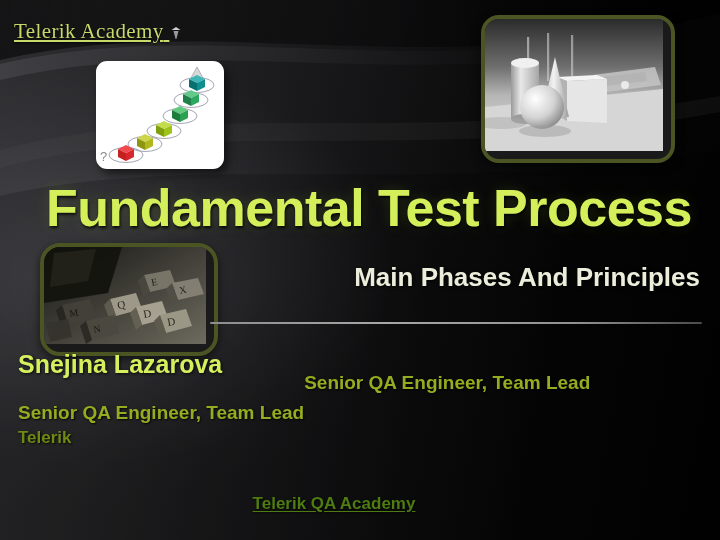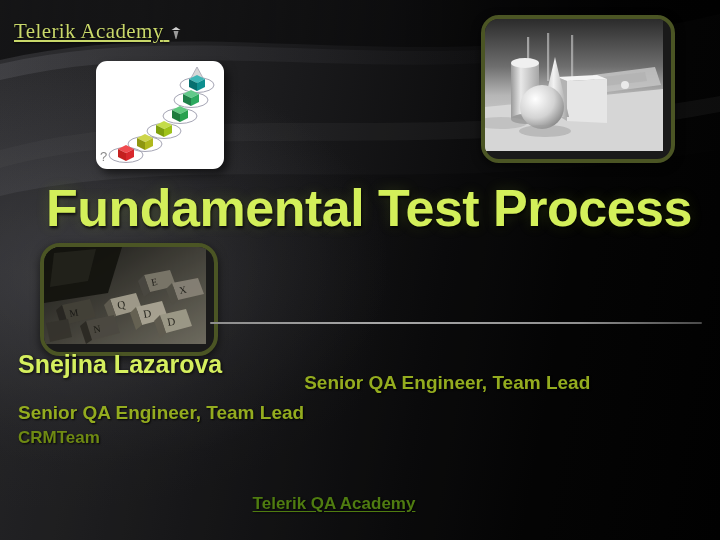--- a/index.html
+++ b/index.html
@@ -367,28 +367,29 @@
         <text x="50" y="86" font-family="Liberation Serif, serif" font-size="10" fill="#1c1b17" transform="rotate(-10 50 86)">N</text>
 
         <path d="M2 76 L24 72 L28 90 L6 95 Z" fill="#3e3c34"></path>
       </g>
       <rect width="162" height="97" fill="#000" opacity="0.12"></rect>
     </svg>
   </div>
 
   <div class="main-title">Fundamental Test Process</div>
 
+  <div class="subtitle">Main Phases And Principles</div>
 
   <div class="divider"></div>
 
   <div class="presenters">
     <div class="presenter left">
       <div class="p-name">Snejina Lazarova</div>
       <div class="p-role">Senior QA Engineer, Team Lead</div>
-      <div class="p-team">CRMTeam</div>
+      <div class="p-team">Telerik</div>
     </div>
     <div class="presenter right">
       <div class="p-role">Senior QA Engineer, Team Lead</div>
     </div>
   </div>
 
   <div class="footer-link">Telerik QA Academy</div>
 
 </div>
 

